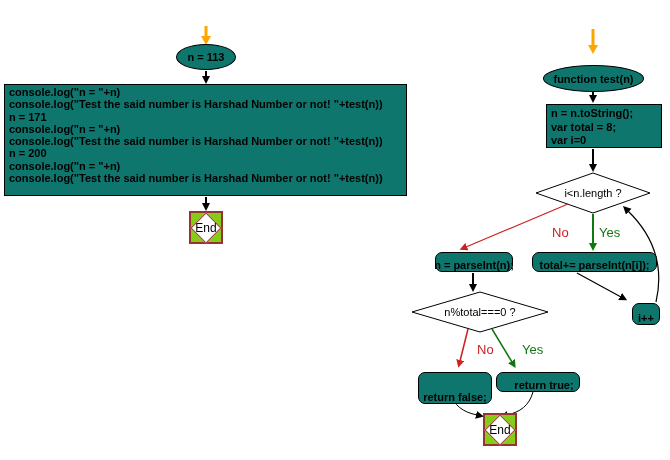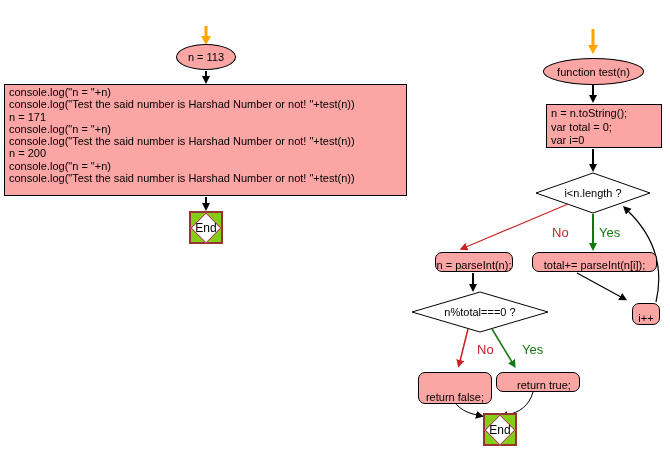--- a/index.html
+++ b/index.html
@@ -1,20 +1,20 @@
 <!DOCTYPE html>
 <html><head>
 <meta charset="utf-8">
 <style>
   html,body{margin:0;padding:0;background:#fff;}
   .canvas{position:relative;width:670px;height:460px;background:#ffffff;
           font-family:"Liberation Sans",sans-serif;overflow:hidden;}
   .layer{position:absolute;left:0;top:0;}
-  .node{position:absolute;box-sizing:border-box;background:#fca5a5;border:1px solid #000;
-        font-size:11px;color:#000;}
+  .node{position:absolute;box-sizing:border-box;background:#0f766e;border:1px solid #000;
+        font-size:11px;color:#000;font-weight:bold;}
   .terminator{border-radius:50%;display:flex;align-items:center;justify-content:center;
         white-space:nowrap;}
   .codebox{padding:1px 2px 0 4px;line-height:12.3px;white-space:nowrap;}
   .codebox div{white-space:nowrap;}
   .initbox{padding:2px 2px 0 4px;line-height:13.5px;white-space:nowrap;}
   .procbox{display:flex;align-items:flex-end;justify-content:center;white-space:nowrap;border-radius:7px;}
   .dlabel{position:absolute;display:flex;align-items:center;justify-content:center;
         font-size:11px;color:#000;white-space:nowrap;}
   .blabel{position:absolute;font-size:13px;white-space:nowrap;}
   .no{color:#CC2222;}
@@ -80,27 +80,27 @@
     <div>console.log("Test the said number is Harshad Number or not! "+test(n))</div>
     <div>n = 200</div>
     <div>console.log("n = "+n)</div>
     <div>console.log("Test the said number is Harshad Number or not! "+test(n))</div>
   </div>
 
   <div class="endnode" style="left:189px;top:211px;">
     <span>End</span>
   </div>
 
-  <div class="node terminator" style="left:543px;top:58px;width:101px;height:27px;">
+  <div class="node terminator" style="left:543px;top:65px;width:101px;height:27px;">
     <span>function test(n)</span>
   </div>
 
   <div class="node initbox" style="left:546px;top:104px;width:116px;height:44px;">
     <div>n = n.toString();</div>
-    <div>var total = 0;</div>
+    <div>var total = 8;</div>
     <div>var i=0</div>
   </div>
 
   <div class="dlabel" style="left:536px;top:173px;width:114px;height:40px;">i&lt;n.length ?</div>
 
   <div class="blabel no" style="left:552px;top:225px;">No</div>
   <div class="blabel yes" style="left:599px;top:225px;">Yes</div>
 
   <div class="node procbox" style="left:435px;top:252px;width:78px;height:20px;">
     <span>n = parseInt(n);</span>

